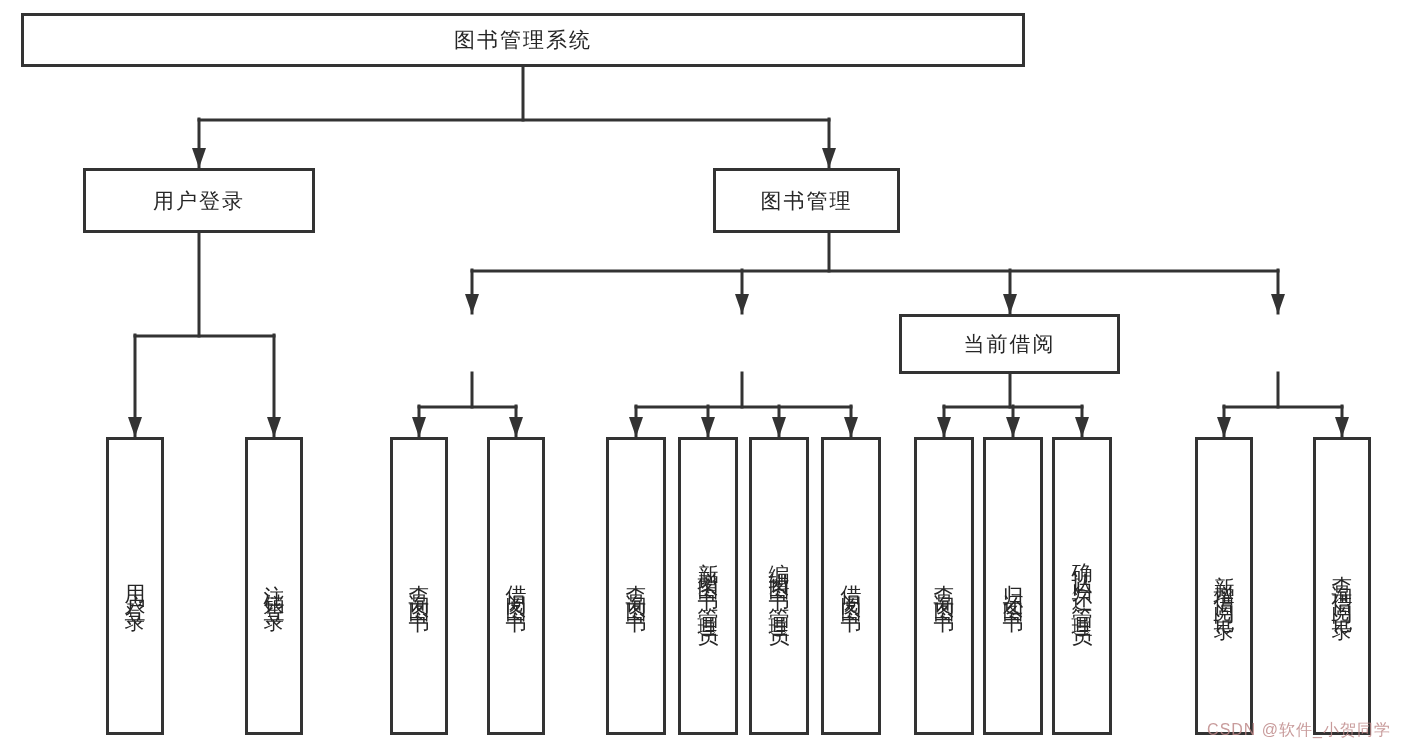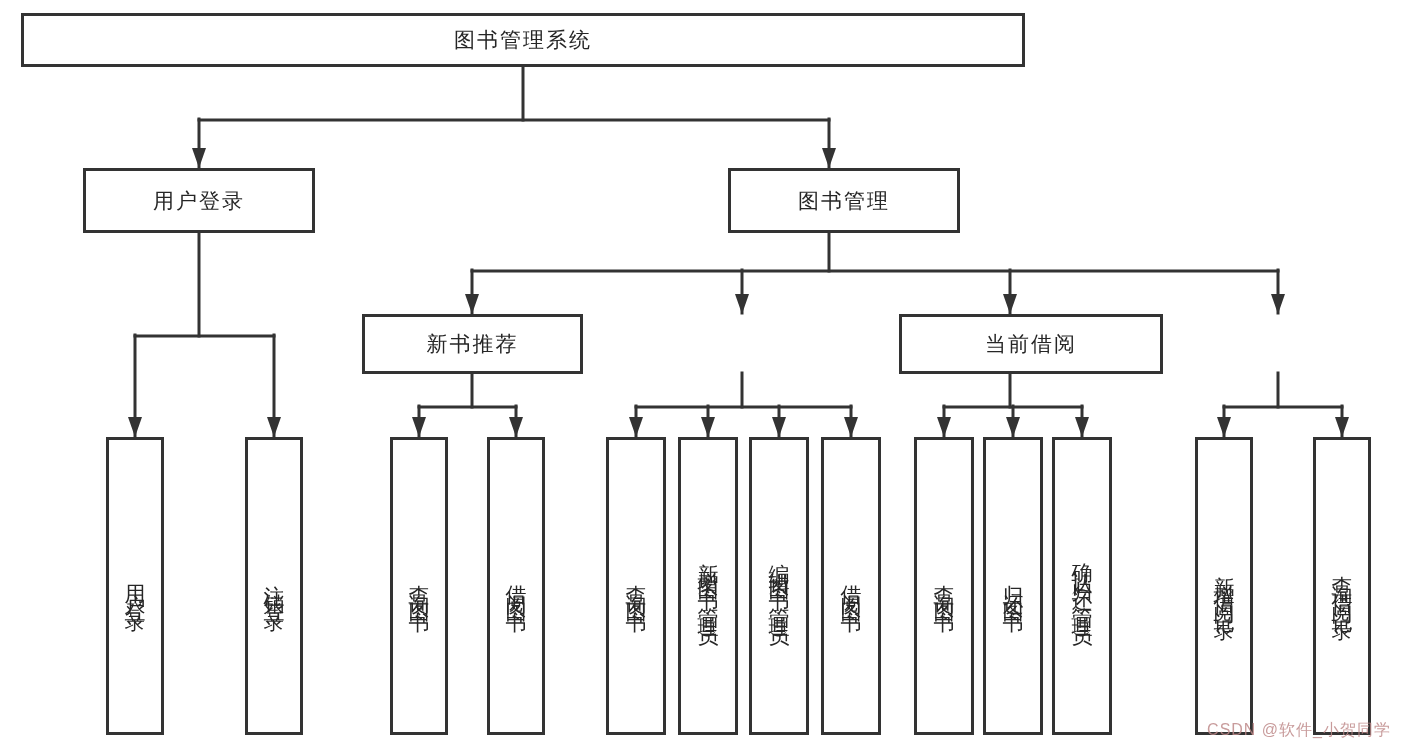--- a/index.html
+++ b/index.html
@@ -122,28 +122,25 @@
     </g>
   </svg>
 
   <div class="node hbox root-box" style="left:21px; top:13px; width:1004px; height:54px">
     <span class="label">图书管理系统</span>
   </div>
 
   <div class="node hbox" style="left:83px; top:168px; width:232px; height:65px">
     <span class="label">用户登录</span>
   </div>
-  <div class="node hbox" style="left:728px; top:168px; width:232px; height:65px">
+  <div class="node hbox" style="left:713px; top:168px; width:187px; height:65px">
     <span class="label">图书管理</span>
   </div>
 
-  <div class="node hbox" style="left:362px; top:314px; width:221px; height:60px">
-    <span class="label">新书推荐</span>
-  </div>
-  <div class="node hbox" style="left:899px; top:314px; width:264px; height:60px">
+  <div class="node hbox" style="left:899px; top:314px; width:221px; height:60px">
     <span class="label">当前借阅</span>
   </div>
 
   <div class="node vbox" style="left:106px; top:437px; width:58px; height:298px">
     <span class="vtext">用户登录</span>
   </div>
   <div class="node vbox" style="left:245px; top:437px; width:58px; height:298px">
     <span class="vtext">注销登录</span>
   </div>
 

